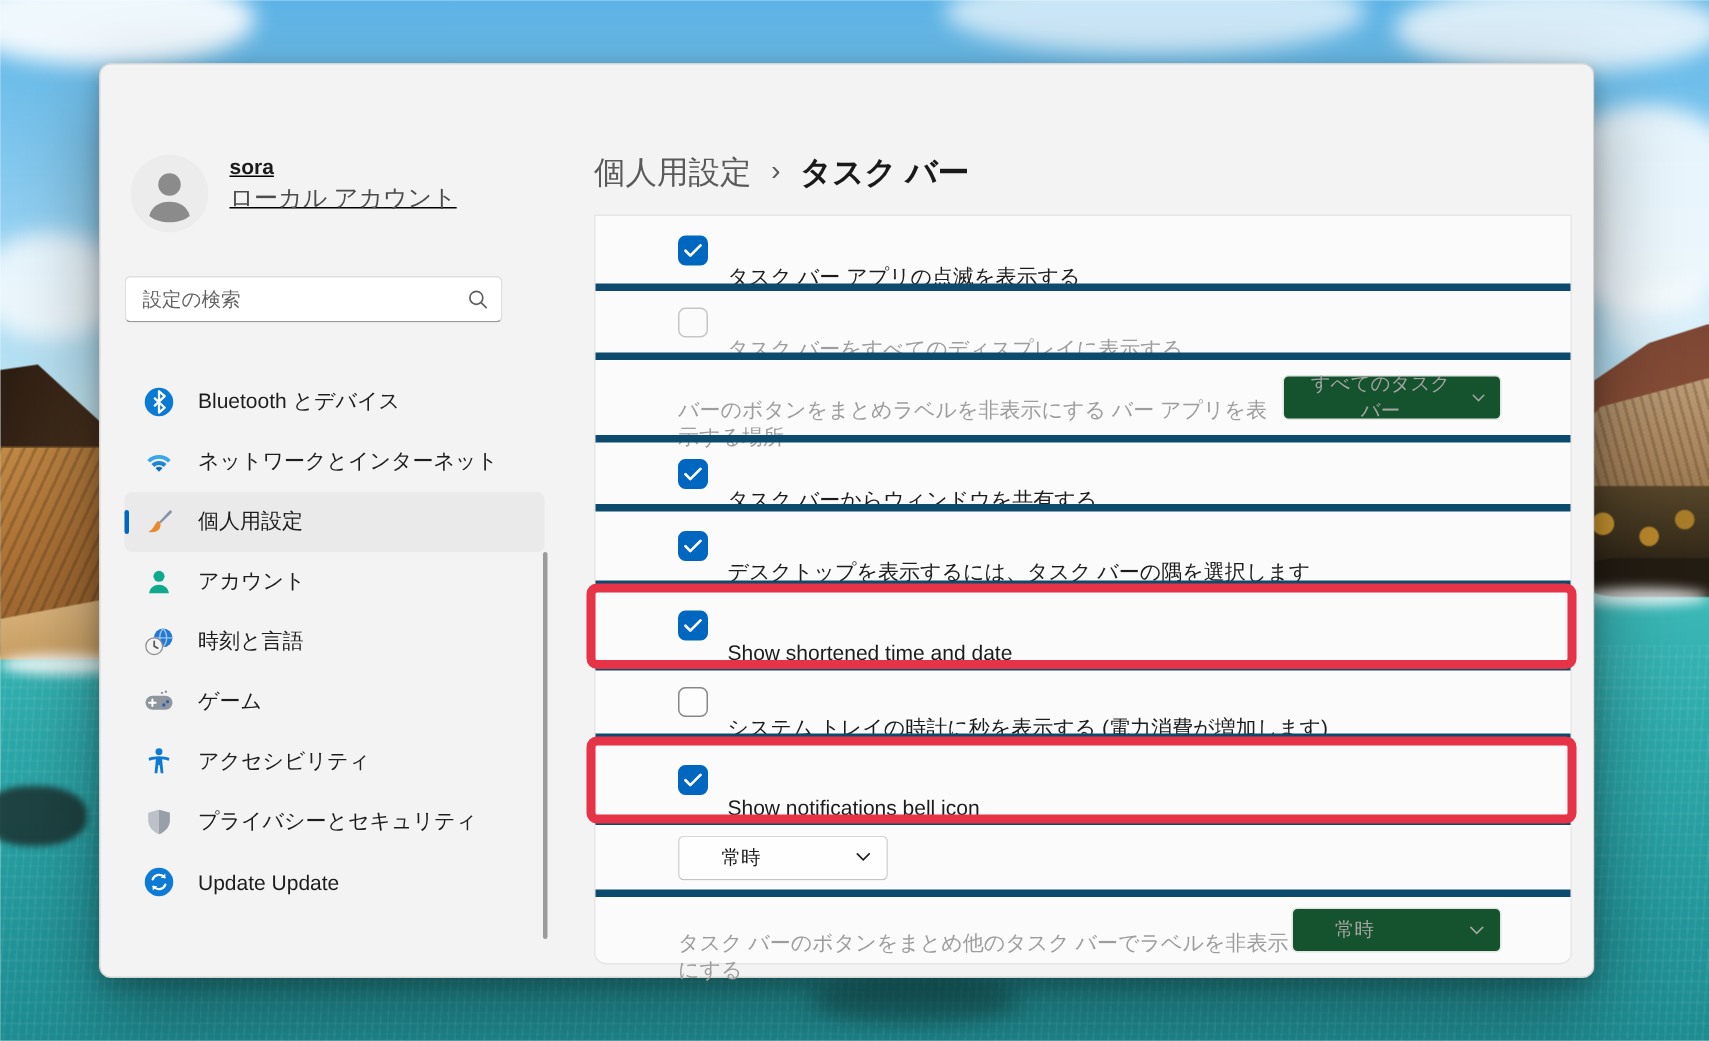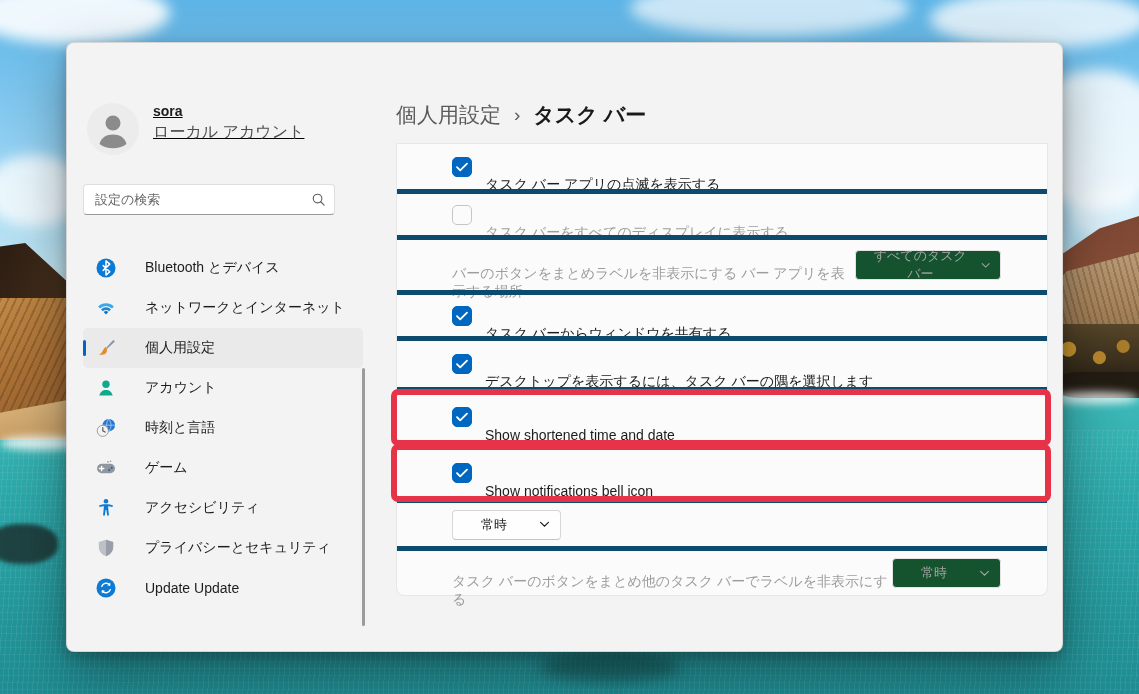--- a/index.html
+++ b/index.html
@@ -74,21 +74,21 @@
   .user-card { position:absolute; left:20px; top:60px; display:flex; align-items:flex-start; gap:14px;text-decoration:underline; }
   .user-name { font-size:14px; font-weight:bold; color:#1b1b1b; }
   .user-type { font-size:16px; color:#4c4c4c; margin-top:3px; }
   .search-box { position:absolute; left:16px; top:141px; width:252px; height:31px; }
   .search-box input { width:100%; height:100%; border:1px solid #dedede; border-bottom-color:#9a9a9a;
     border-radius:4px; background:#fff; font-size:13px; color:#333; padding:0 30px 0 11px;
     font-family:inherit; outline:none; }
   .search-box input::placeholder { color:#636363; }
   .search-icn { position:absolute; right:9px; top:8px; }
   .nav { position:absolute; left:16px; top:205px; width:280px; }
-  .nav-item { position:relative; height:40px; display:flex; align-items:center; gap:29px;
+  .nav-item { position:relative; height:40px; display:flex; align-items:center; gap:16px;
     padding-left:13px; border-radius:5px; cursor:pointer; }
   .nav-item.selected { background:#eaeaea; }
   .nav-item.selected:before { content:""; position:absolute; left:0; top:12px; width:3px;
     height:16px; border-radius:2px; background:var(--accent,#0067c0); }
   .nav-label { font-size:14px; color:#1d1d1d; }
   .nav-item svg { flex:0 0 auto; }
   .side-scroll { position:absolute; left:295px; top:325px; width:3px; height:258px;
     background:#9b9b9b; border-radius:2px; cursor:pointer; }
 
   
@@ -111,21 +111,21 @@
   .row.checked .checkbox { background:var(--accent,#0067c0); border-color:var(--accent,#0067c0); }
   .row.checked .checkbox svg { display:block; }
   .row.disabled .checkbox { border-color:#c6c6c6; background:transparent; cursor:default; }
   .row-label { font-size:14px; color:#1c1c1c;margin-top:36px; }
   .row.disabled .row-label, .row.dim .row-label { color:#9d9d9d; }
   .dd-label { flex:1; }
   .select { height:30px; border:1px solid #d7d7d7; border-bottom-color:#c4c4c4; border-radius:4px;
     background:#fefefe; display:flex; align-items:center; justify-content:space-between;
     padding:0 10px 0 12px; font-size:13px; color:#1c1c1c; cursor:pointer; flex:0 0 auto; }
   .select.wide { width:146px; }
-  .select.std { width:109px;padding-left:28px; }
+  .select.std { width:140px;padding-left:28px; }
   .row.disabled .select { border-color:#e4e4e4; background:#14532d; color:#a3a3a3; cursor:default;text-align:center; }
   .select .chev { margin-left:8px; color:currentColor; }
   .ring { display:none; position:absolute; left:-6px; right:-4px; top:-3px; bottom:-4px;
     border:6px solid var(--annotation,#e73347); border-radius:7px; pointer-events:none; z-index:6; }
   .row.highlighted .ring { display:block; }
 </style>
 </head>
 <body>
 
 <div class="desktop">
@@ -306,20 +306,25 @@
     <div class="row r5 checked highlighted">
       <span class="checkbox">
           <svg viewBox="0 0 12 10" width="12" height="10">
             <path d="M1 5.2 4.2 8.4 11 1.6" stroke="#fff" stroke-width="1.8" fill="none" stroke-linecap="round" stroke-linejoin="round"></path>
           </svg>
         </span>
       <span class="row-label">Show shortened time and date</span>
       <div class="ring"></div>
     </div>
 
+    <div class="row r6">
+      <span class="checkbox"></span>
+      <span class="row-label">システム トレイの時計に秒を表示する (電力消費が増加します)</span>
+
+    </div>
 
     <div class="row r7 checked highlighted">
       <span class="checkbox">
           <svg viewBox="0 0 12 10" width="12" height="10">
             <path d="M1 5.2 4.2 8.4 11 1.6" stroke="#fff" stroke-width="1.8" fill="none" stroke-linecap="round" stroke-linejoin="round"></path>
           </svg>
         </span>
       <span class="row-label">Show notifications bell icon</span>
       <div class="ring"></div>
     </div>

